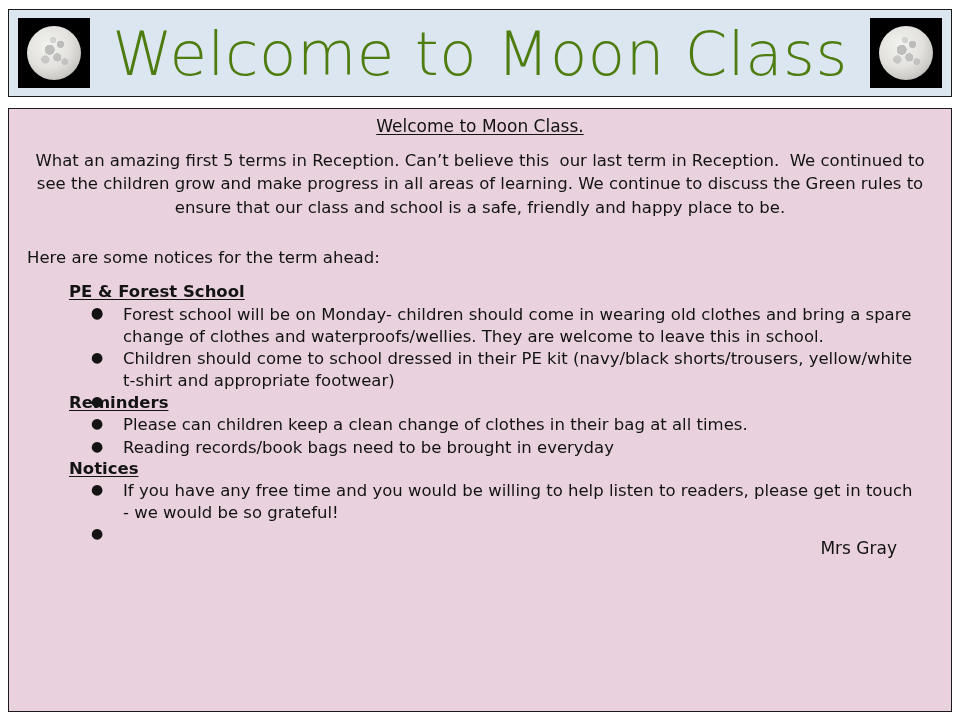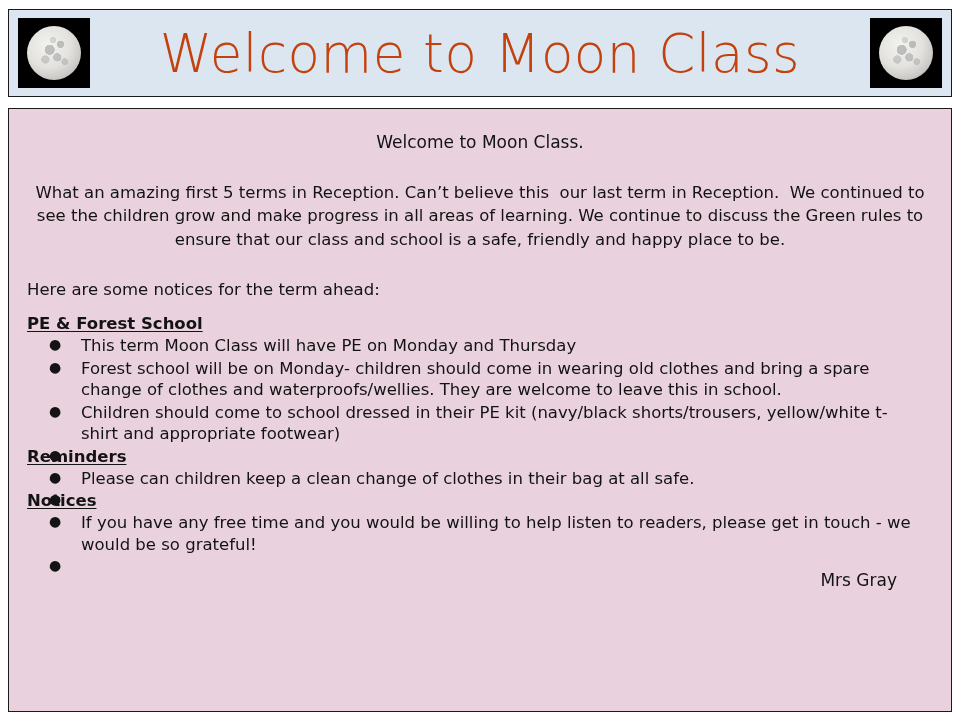--- a/index.html
+++ b/index.html
@@ -68,63 +68,65 @@
 
   #header-title {
     position: absolute;
     left: 95px;
     right: 95px;
     top: 0;
     height: 88px;
     line-height: 88px;
     text-align: center;
     font-family: "DejaVu Sans", sans-serif;
-    font-size: 53px;
+    font-size: 61px;
     font-weight: 300;
     letter-spacing: 0.5px;
-    color: #c2410c;
+    color: #4d7c0f;
     white-space: nowrap;
   }
 
   
   #body-panel {
     position: absolute;
     left: 8px;
     top: 108px;
     width: 944px;
     height: 604px;
     background: #e9d2de;
     border: 1px solid #1b1b1b;
     box-sizing: border-box;
     color: #131313;
     font-family: "DejaVu Sans", sans-serif;
   }
 
   #intro-title {
     text-align: center;
     font-size: 17px;
-    margin: 23px 0 0 0;
+    margin: 7px 0 0 0;
+    text-decoration: underline;
     text-underline-offset: 2px;
   }
 
   #intro-paragraph {
-    margin: 29px 18px 0 18px;
+    margin: 13px 18px 0 18px;
     text-align: center;
     font-size: 16.5px;
     line-height: 1.42;
     white-space: pre-wrap;
   }
 
   #notices-lead {
     margin: 29px 18px 0 18px;
     font-size: 16.5px;
   }
 
   .section {
     margin-top: 14px;
+    padding-left: 42px;
   }
   .section.tight {
     margin-top: 0;
   }
 
   .section-heading {
     margin: 0 0 0 18px;
     font-size: 16.5px;
     font-weight: bold;
     text-decoration: underline;
@@ -185,21 +187,20 @@
 
     <div id="intro-paragraph">What an amazing first 5 terms in Reception. Can’t believe this  our last term in Reception.  We continued to see the children grow and make progress in all areas of learning. We continue to discuss the Green rules to ensure that our class and school is a safe, friendly and happy place to be.</div>
 
     <div id="notices-lead">Here are some notices for the term ahead:</div>
 
     <div class="section">
       <div class="section-heading">PE &amp; Forest School</div>
       <ul class="bullet-list">
         <li class="bullet-item">
           <span class="bullet-dot">●</span>
-          <span>This term Moon Class will have PE on Monday and Thursday</span>
         </li>
         <li class="bullet-item">
           <span class="bullet-dot">●</span>
           <span>Forest school will be on Monday- children should come in wearing old clothes and bring a spare change of clothes and waterproofs/wellies. They are welcome to leave this in school.</span>
         </li>
         <li class="bullet-item">
           <span class="bullet-dot">●</span>
           <span>Children should come to school dressed in their PE kit (navy/black shorts/trousers, yellow/white t-shirt and appropriate footwear)</span>
         </li>
       </ul>
@@ -211,24 +212,25 @@
           <span class="bullet-dot">●</span>
         </li>
       </ul>
     </div>
 
     <div class="section tight">
       <div class="section-heading">Reminders</div>
       <ul class="bullet-list">
         <li class="bullet-item">
           <span class="bullet-dot">●</span>
-          <span>Please can children keep a clean change of clothes in their bag at all safe.</span>
-        </li>
-        <li class="bullet-item">
-          <span class="bullet-dot">●</span>
+          <span>Please can children keep a clean change of clothes in their bag at all times.</span>
+        </li>
+        <li class="bullet-item">
+          <span class="bullet-dot">●</span>
+          <span>Reading records/book bags need to be brought in everyday</span>
         </li>
       </ul>
     </div>
 
     <div class="section tight">
       <div class="section-heading">Notices</div>
       <ul class="bullet-list">
         <li class="bullet-item">
           <span class="bullet-dot">●</span>
           <span>If you have any free time and you would be willing to help listen to readers, please get in touch - we would be so grateful!</span>

